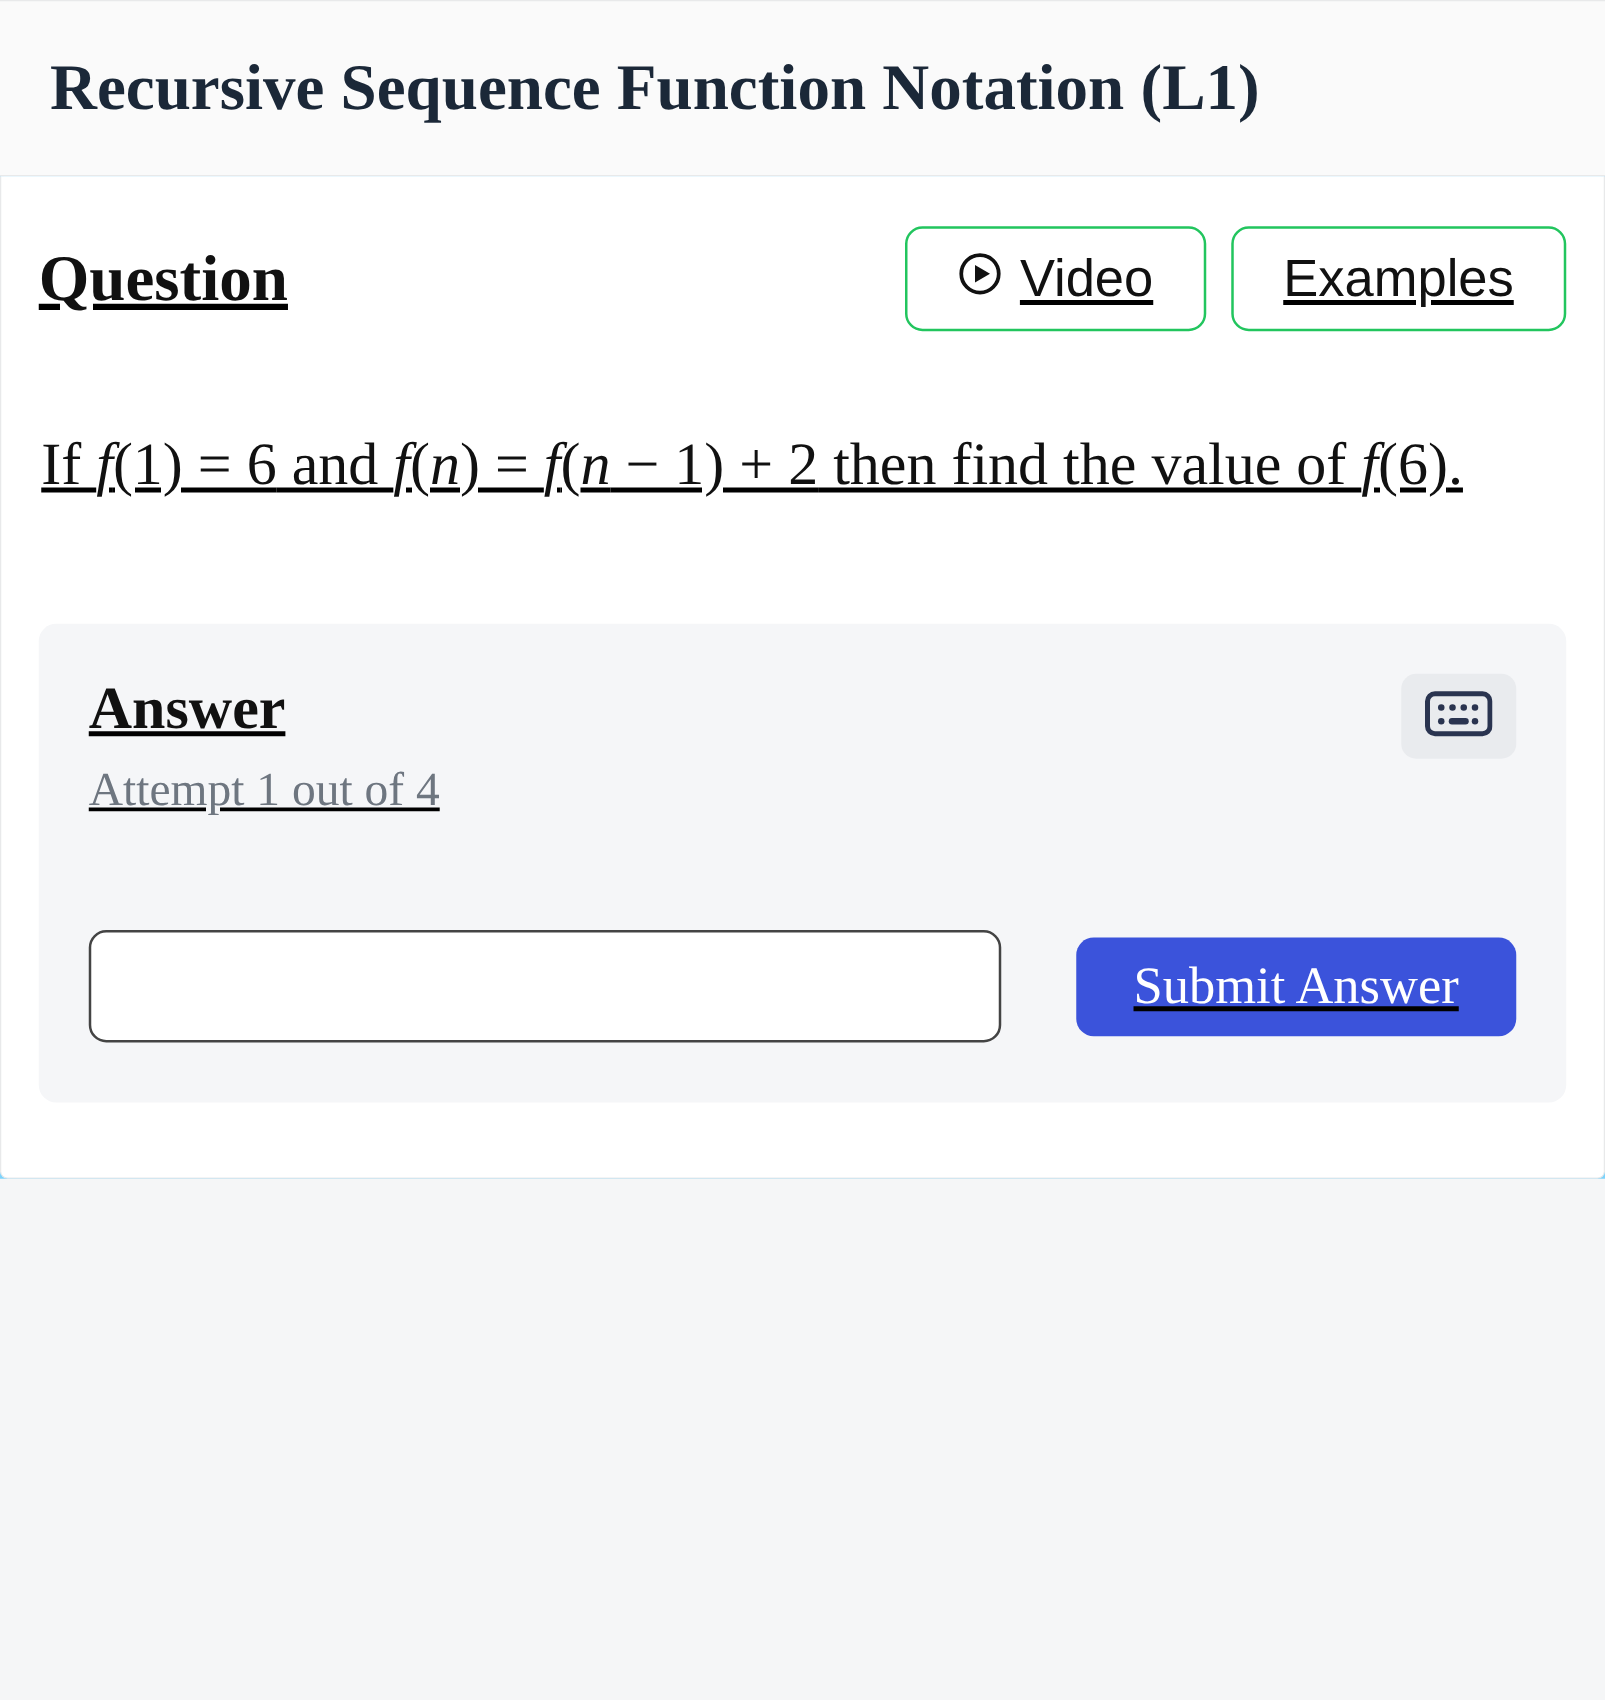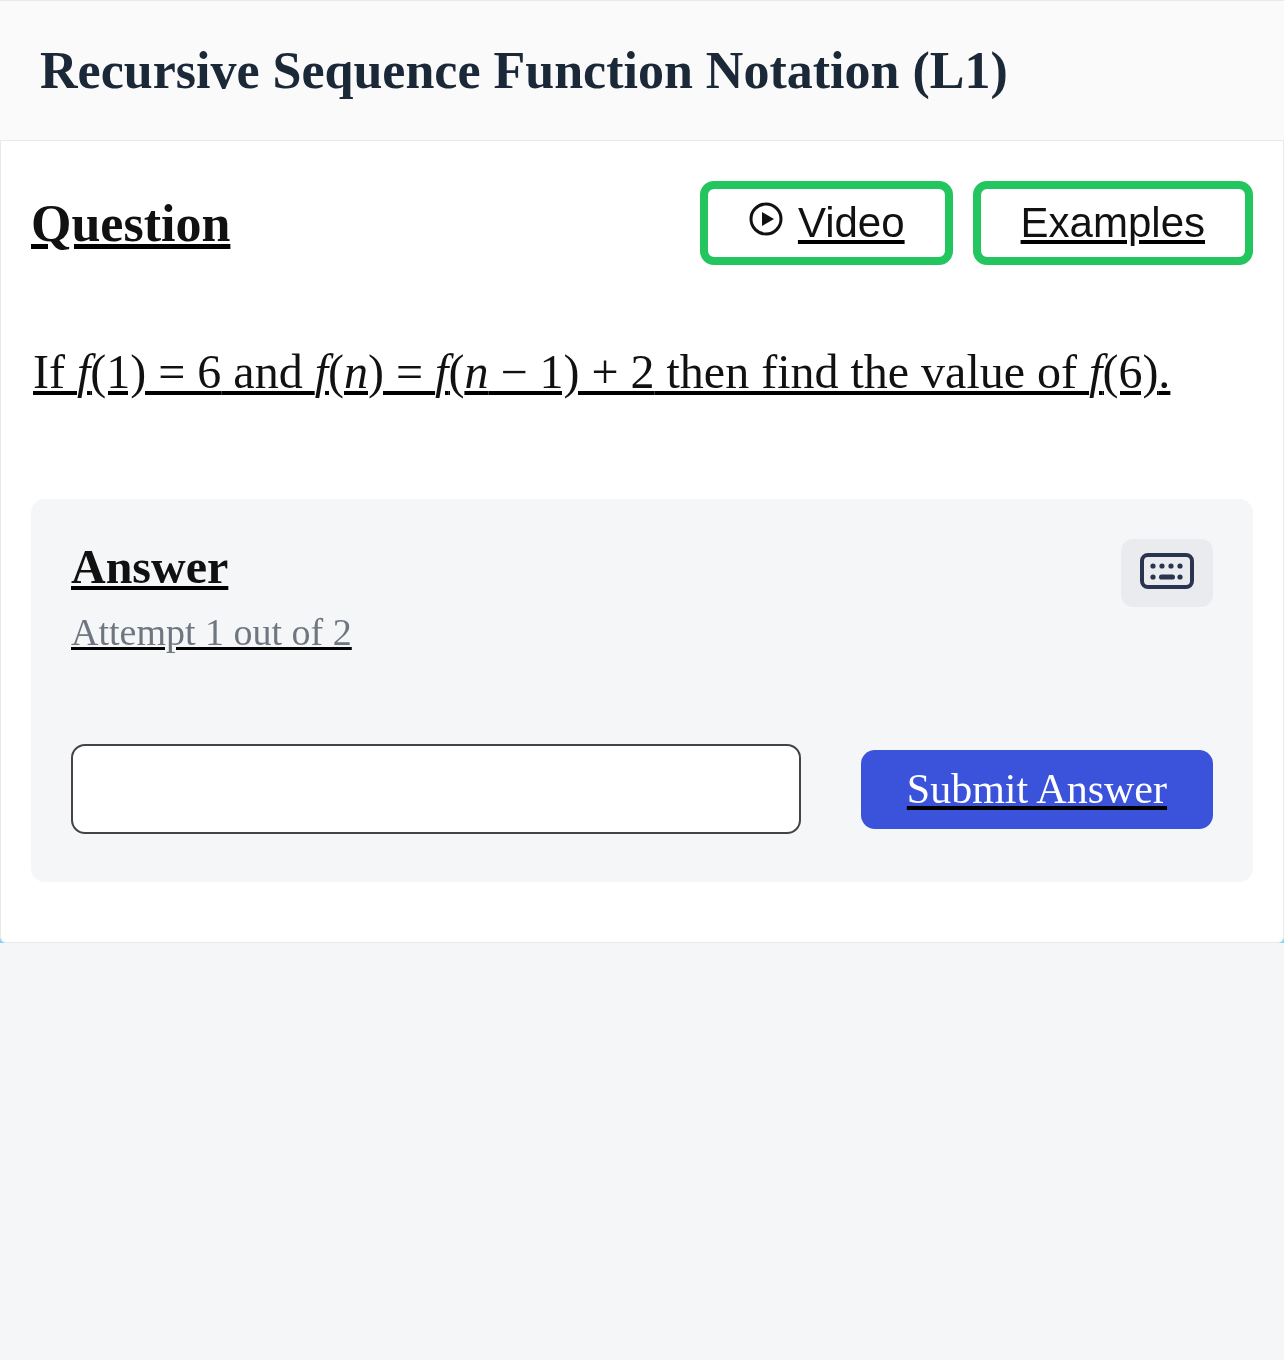--- a/index.html
+++ b/index.html
@@ -4,21 +4,21 @@
 <style>
   * { box-sizing: border-box; margin: 0; padding: 0; }
   html, body { width: 1284px; height: 1360px; background: #f5f6f7; font-family: Georgia, 'Times New Roman', serif; }
   .page { width: 100%; background: #7dd3fc; }
   .title-bar { padding: 40px 40px 40px 40px; border-bottom: 1px solid #e8e9ea; background:#fafafa; border-top: 1px solid #e8e9ea;}
   .title { font-size: 52px; font-weight: 700; color: #1b2838; }
   .content { background: #fff; padding: 40px 30px 60px 30px; border: 1px solid #e8e9ea; border-top: none; border-radius: 0 0 6px 6px; text-decoration: underline; }
   .qrow { display: flex; align-items: center; justify-content: space-between; gap: 20px; }
   .qlabel { font-size: 52px; font-weight: 700; color: #111; }
   .btns { display: flex; gap: 20px; }
-  .pill { display: inline-flex; align-items: center; justify-content: center; gap: 14px; border: 8px solid #22c55e; border-radius: 14px; background: #fff; color: #111; font-family: 'Segoe UI', Arial, sans-serif; font-size: 42px; padding: 14px 40px; height: 84px; cursor: pointer; }
+  .pill { display: inline-flex; align-items: center; justify-content: center; gap: 14px; border: 2px solid #22c55e; border-radius: 14px; background: #fff; color: #111; font-family: 'Segoe UI', Arial, sans-serif; font-size: 42px; padding: 14px 40px; height: 84px; cursor: pointer; }
   .play-icon { width: 36px; height: 36px; }
   .problem { font-size: 48px; color: #111; line-height: 1.55; margin-top: 70px; padding: 0 2px; }
   .math { font-family: 'Cambria Math', 'STIXGeneral', 'Times New Roman', serif; font-style: italic; }
   .mathn { font-family: 'Cambria Math', 'STIXGeneral', 'Times New Roman', serif; font-style: normal; }
   .answer-card { margin-top: 90px; background: #f5f6f8; border-radius: 14px; padding: 40px 40px 48px 40px; }
   .ans-head { display: flex; align-items: flex-start; justify-content: space-between; }
   .ans-title { font-size: 48px; font-weight: 700; color: #111; }
   .ans-sub { font-size: 38px; color: #6e7680; margin-top: 16px; }
   .kbd-btn { width: 92px; height: 68px; border-radius: 12px; background: #e9ebee; display: flex; align-items: center; justify-content: center; cursor: pointer; }
   .kbd-svg { width: 54px; height: 40px; }
@@ -52,21 +52,21 @@
         </button>
       </div>
     </div>
 
     <div class="problem">If <span class="math">f</span><span class="mathn">(1) = 6</span> and <span class="math">f</span><span class="mathn">(</span><span class="math">n</span><span class="mathn">) = </span><span class="math">f</span><span class="mathn">(</span><span class="math">n</span><span class="mathn"> − 1) + 2</span> then find the value of <span class="math">f</span><span class="mathn">(6)</span>.</div>
 
     <div class="answer-card">
       <div class="ans-head">
         <div>
           <div class="ans-title">Answer</div>
-          <div class="ans-sub">Attempt 1 out of 2</div>
+          <div class="ans-sub">Attempt 1 out of 4</div>
         </div>
         <div class="kbd-btn">
           <span>
             <svg class="kbd-svg" viewBox="0 0 54 40">
               <rect x="2" y="4" width="50" height="32" rx="6" fill="none" stroke="#2a3450" stroke-width="4"></rect>
               <circle cx="13" cy="15" r="2.6" fill="#2a3450"></circle>
               <circle cx="22" cy="15" r="2.6" fill="#2a3450"></circle>
               <circle cx="31" cy="15" r="2.6" fill="#2a3450"></circle>
               <circle cx="40" cy="15" r="2.6" fill="#2a3450"></circle>
               <circle cx="13" cy="26" r="2.6" fill="#2a3450"></circle>

